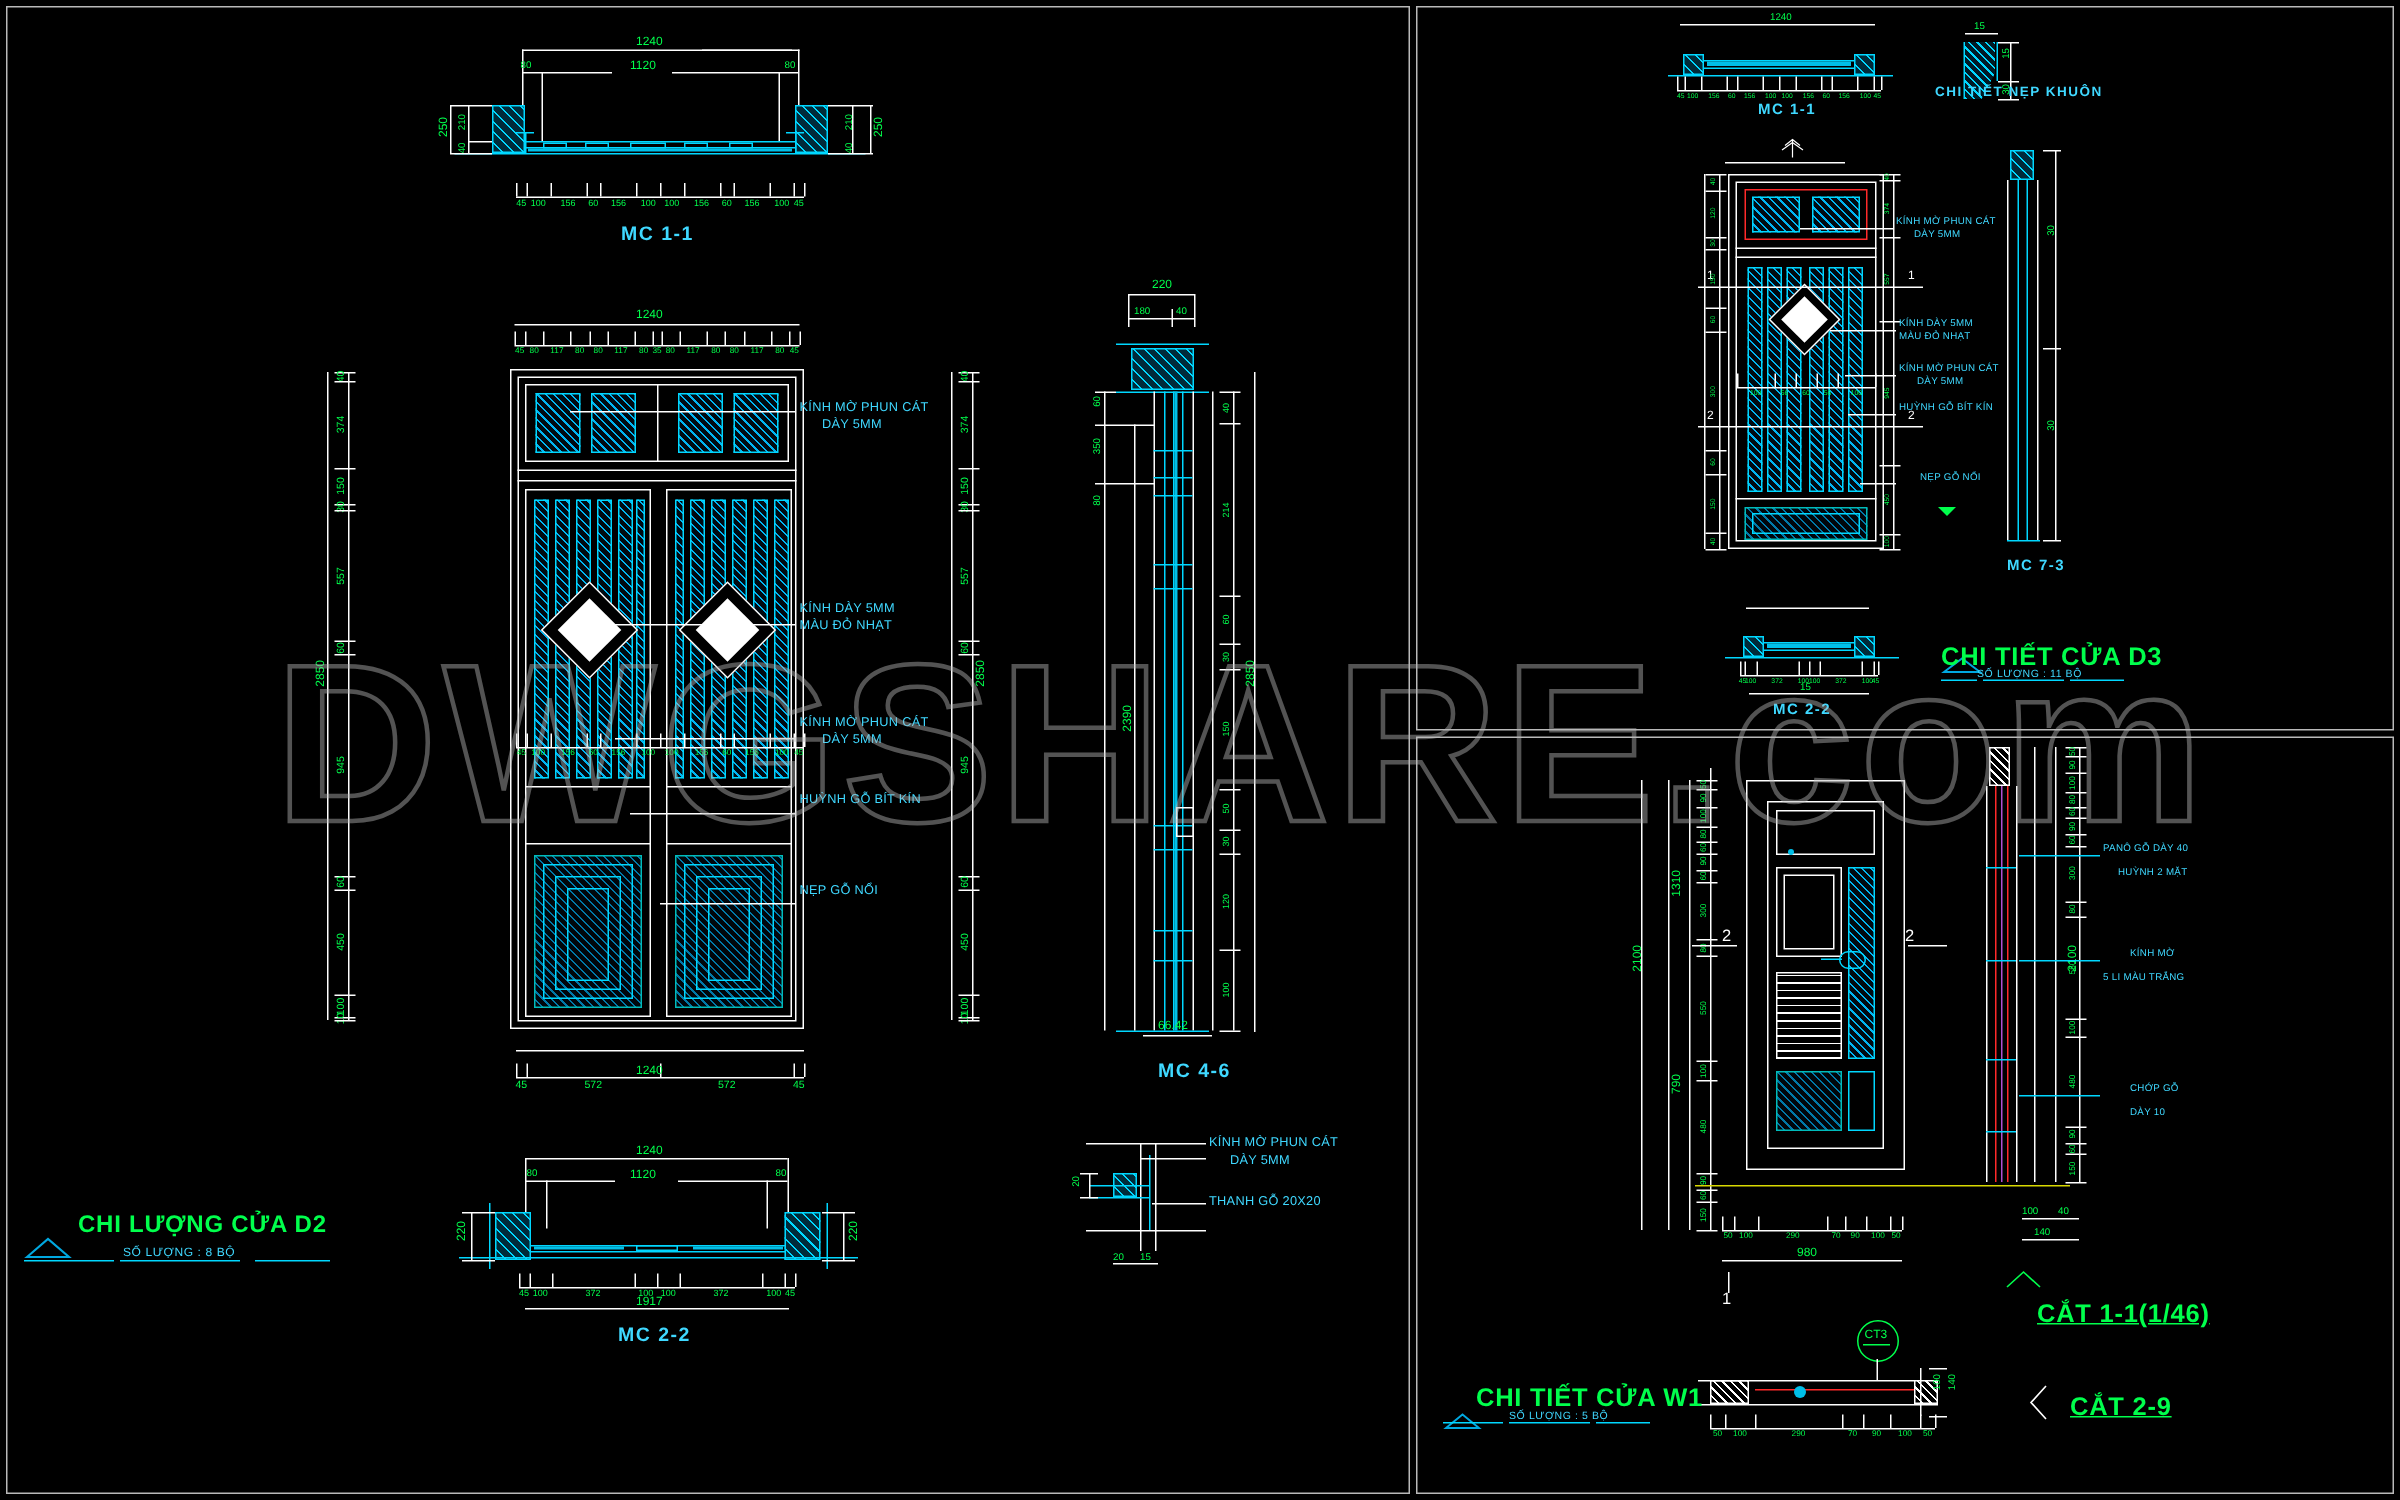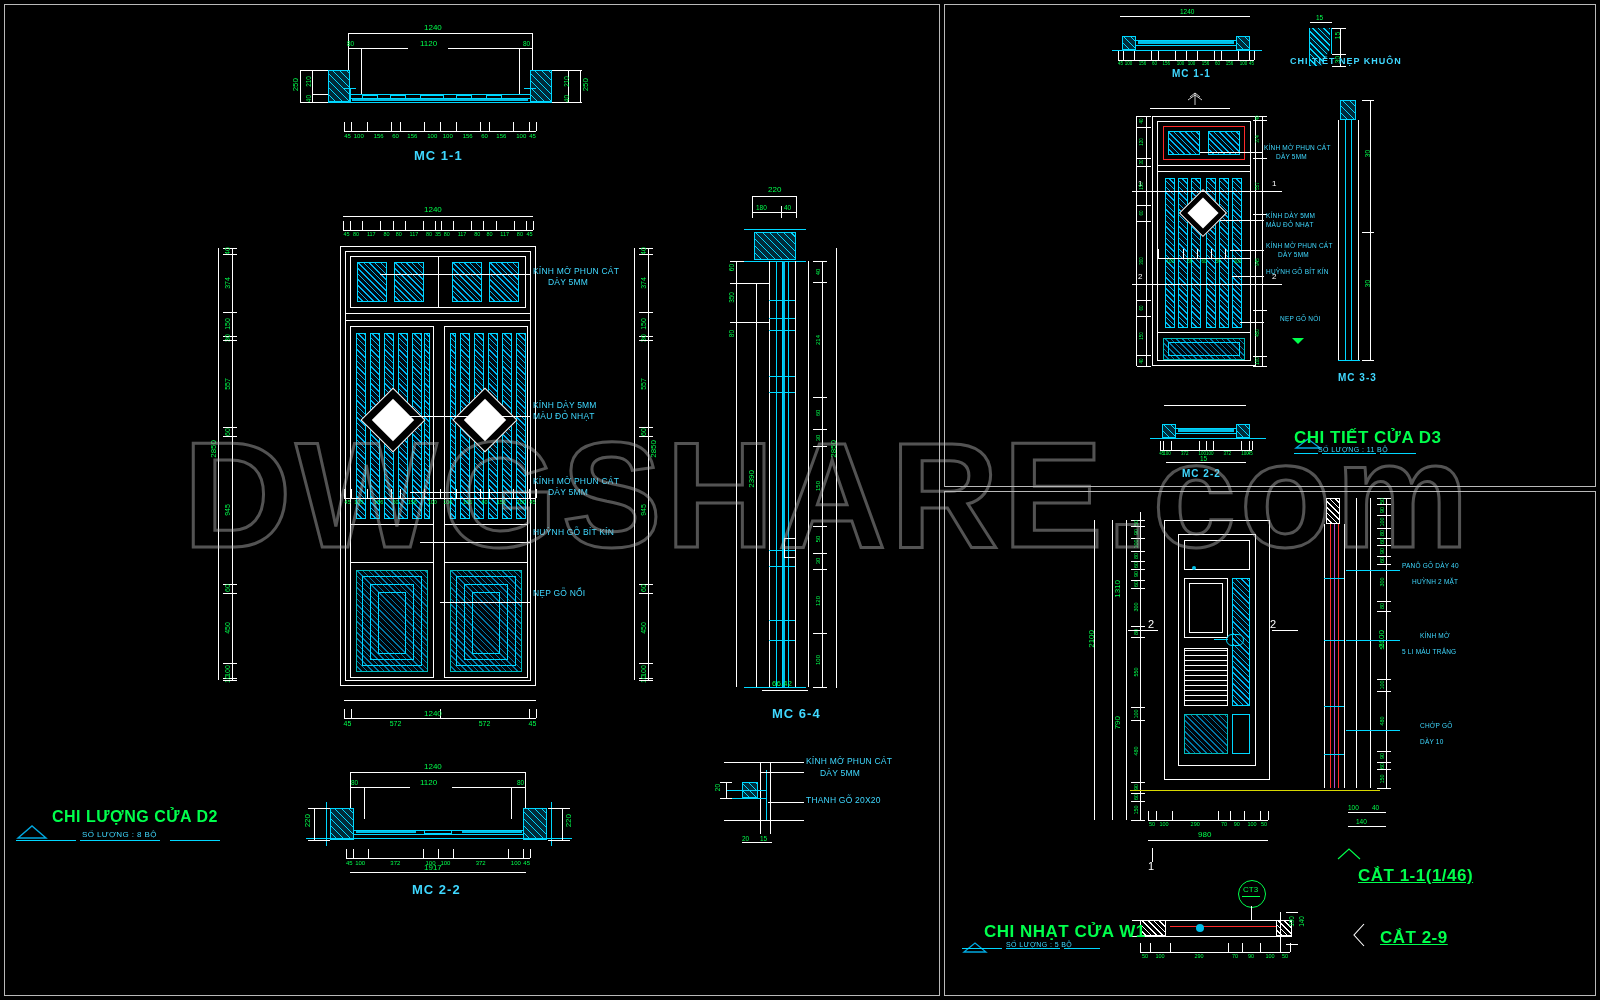--- a/index.html
+++ b/index.html
@@ -439,21 +439,21 @@
         <div class="dim vt" style="font-size: 6px; left: 814px; top: 601.156px; transform: translateY(-50%) rotate(180deg);">120</div>
         <div class="ln h1" style="left: 813px; top: 633.348px; width: 14px;"></div>
         <div class="dim vt" style="font-size: 6px; left: 814px; top: 660.174px; transform: translateY(-50%) rotate(180deg);">100</div>
         <div class="ln h1" style="left: 813px; top: 687px; width: 14px;"></div>
       </div>
     <div class="dim vt" style="left:830px;top:440px;">2850</div>
 
     <div class="ln h1" style="left:762px;top:690px;width:46px;"></div>
     <div class="dim" style="left:772px;top:680px;">66.42</div>
 
-    <div class="ttl" style="left:772px;top:706px;">MC 6-4</div>
+    <div class="ttl" style="left:772px;top:706px;">MC 4-6</div>
   </div>
 
   <div>
     <div class="ln h1" style="left:350px;top:772px;width:175px;"></div>
     <div class="ln v1" style="left:350px;top:772px;height:52px;"></div>
     <div class="ln v1" style="left:525px;top:772px;height:52px;"></div>
     <div class="dim" style="left:424px;top:763px;">1240</div>
     <div class="ln h1" style="left:350px;top:787px;width:60px;"></div>
     <div class="ln h1" style="left:452px;top:787px;width:73px;"></div>
     <div class="dim" style="left:420px;top:779px;">1120</div>
@@ -711,21 +711,21 @@
     <div class="lnc v1" style="left:1351px;top:120px;height:240px;"></div>
     <div class="ln v1" style="left:1338px;top:120px;height:240px;"></div>
     <div class="ln v1" style="left:1358px;top:120px;height:240px;"></div>
     <div class="lnc h1" style="left:1338px;top:360px;width:22px;"></div>
     <div class="ln v1" style="left:1370px;top:100px;height:260px;"></div>
     <div class="ln h1" style="left:1362px;top:100px;width:12px;"></div>
     <div class="ln h1" style="left:1362px;top:232px;width:12px;"></div>
     <div class="ln h1" style="left:1362px;top:360px;width:12px;"></div>
     <div class="dim vt sm" style="left:1364px;top:150px;">30</div>
     <div class="dim vt sm" style="left:1364px;top:280px;">30</div>
-    <div class="ttl" style="left:1338px;top:372px;font-size:10px;">MC 3-3</div>
+    <div class="ttl" style="left:1338px;top:372px;font-size:10px;">MC 7-3</div>
 
     <div class="ln h1" style="left:1164px;top:405px;width:82px;"></div>
     <div class="hatch45" style="left:1162px;top:424px;width:14px;height:14px;"></div>
     <div class="hatch45" style="left:1236px;top:424px;width:14px;height:14px;"></div>
     <div class="lnc h1" style="left:1150px;top:438px;width:116px;"></div>
     <div class="lnc h1" style="left:1176px;top:428px;width:60px;"></div>
     <div class="lnc h1" style="left:1176px;top:433px;width:60px;"></div>
     <div class="solidc" style="left:1178px;top:429px;width:56px;height:3px;"></div>
     <div class="ln h1" style="left:1160px;top:450px;width:92px;"></div>
     <div id="d3mc22chain">
@@ -963,20 +963,20 @@
     <div class="ln v1" style="left:1251px;top:906px;height:14px;"></div>
 
     <div class="ln v1" style="left:1152px;top:848px;height:14px;"></div>
     <div class="dim" style="left:1148px;top:862px;color:#ffffff;font-size:11px;">1</div>
 
     <div class="markhat" style="left:962px;top:940px;">
       <svg width="40" height="14" viewBox="0 0 40 14">
         <path d="M2 12 L13 3 L24 12 Z" fill="none" stroke="#00a8e0" stroke-width="1.3"></path>
       </svg>
     </div>
-    <div class="ttlg sm" style="left:984px;top:922px;">CHI NHẠT CỬA W1</div>
+    <div class="ttlg sm" style="left:984px;top:922px;">CHI TIẾT CỬA W1</div>
     <div class="sub" style="left:1006px;top:941px;font-size:7px;">SỐ LƯỢNG : 5 BỘ</div>
     <div class="lnc h1" style="left:962px;top:948px;width:40px;"></div>
     <div class="lnc h1" style="left:1006px;top:948px;width:54px;"></div>
     <div class="lnc h1" style="left:1064px;top:948px;width:36px;"></div>
   </div>
 
 </div>
 
 </body></html>

